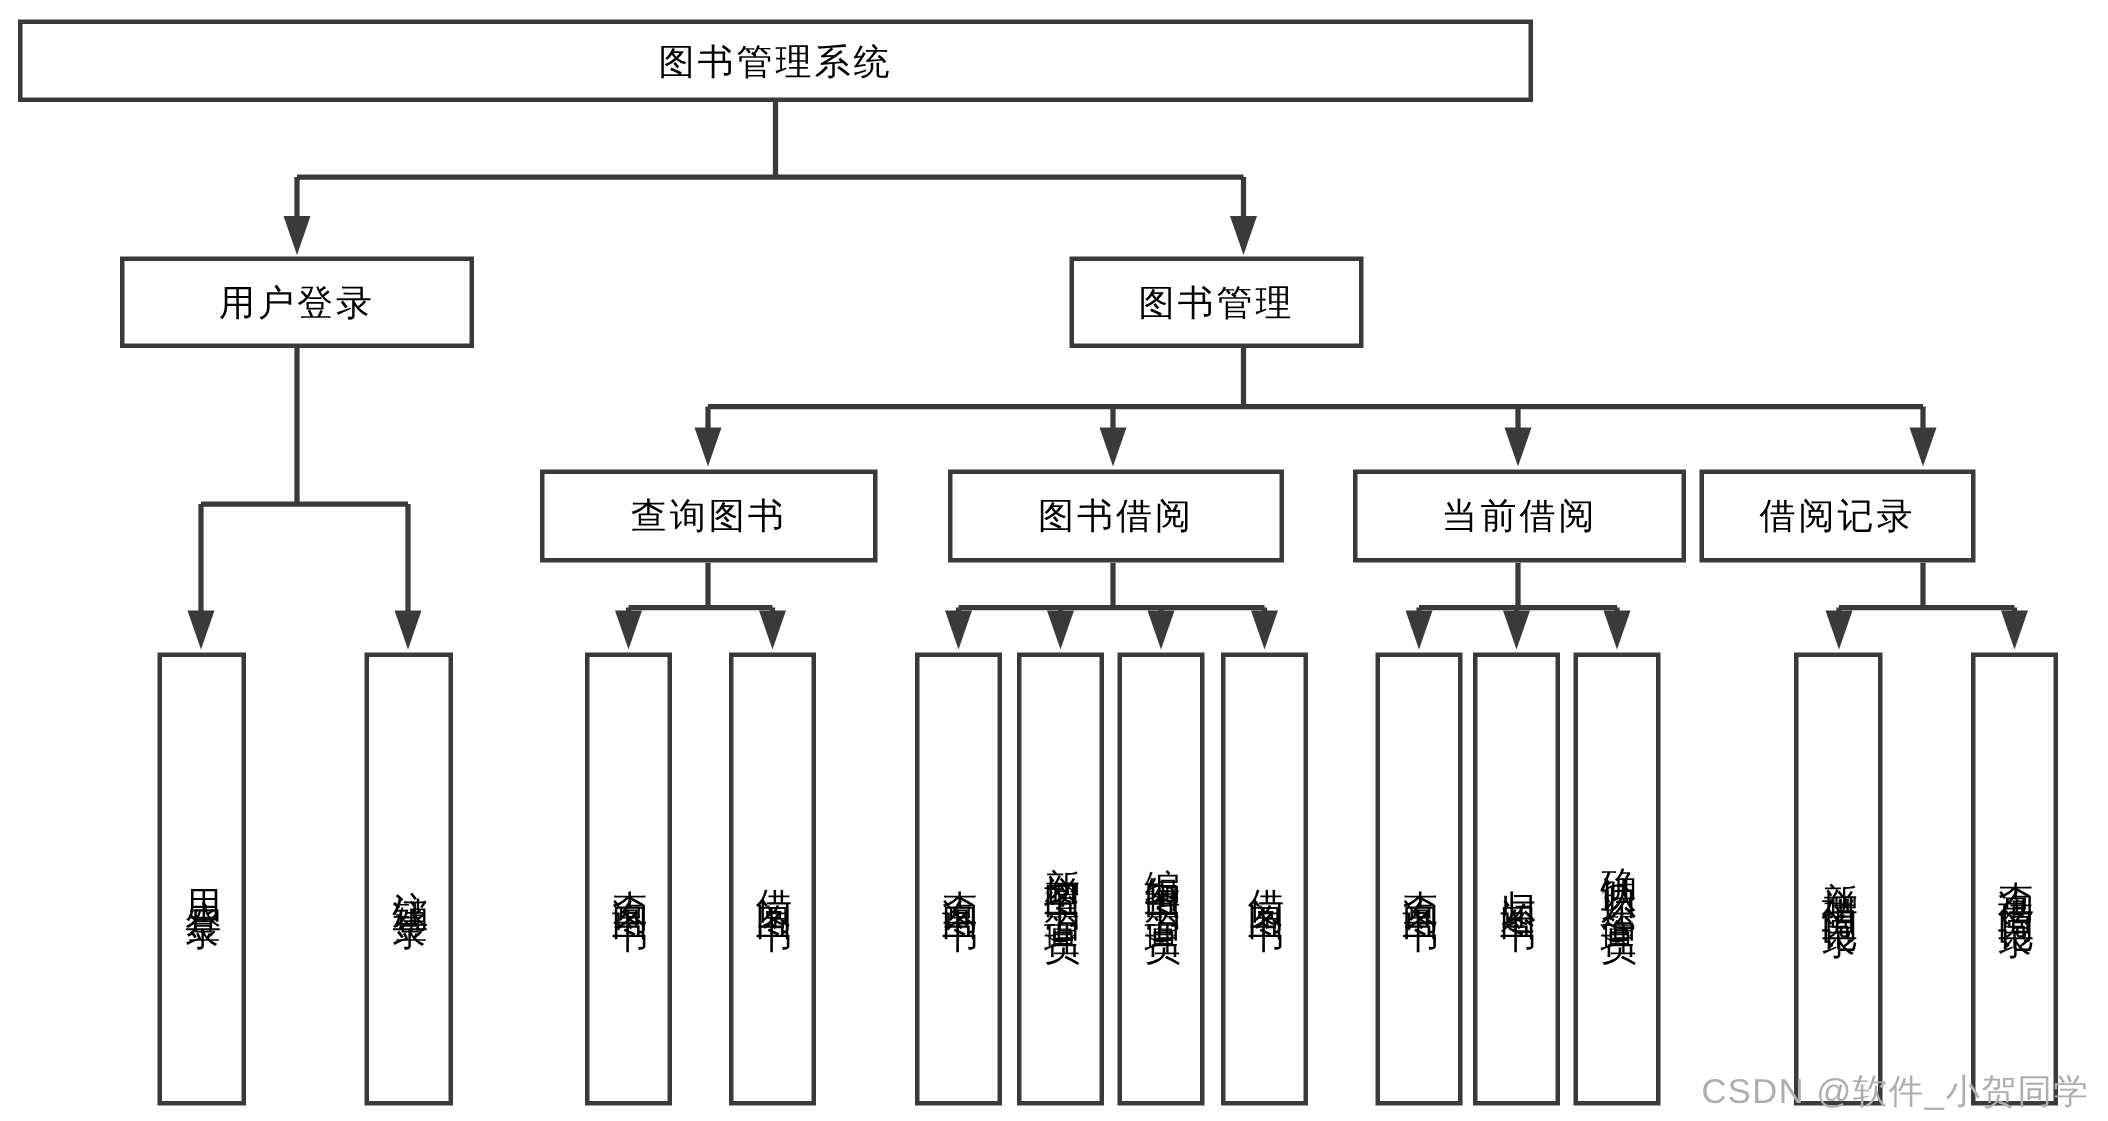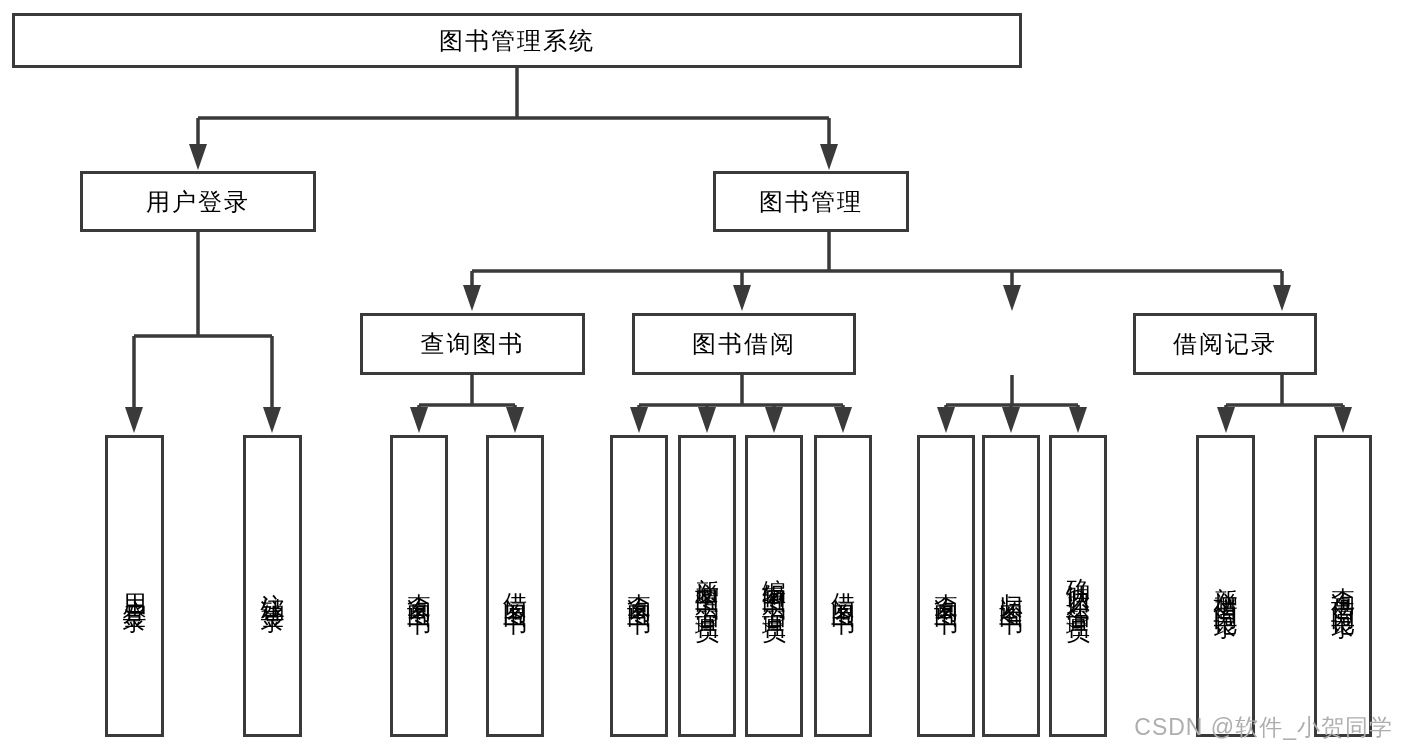--- a/index.html
+++ b/index.html
@@ -114,20 +114,23 @@
   <div class="box hbox" style="left:713px; top:171px; width:196px; height:61px">
     <span>图书管理</span>
   </div>
 
   <div class="box hbox" style="left:360px; top:313px; width:225px; height:62px">
     <span>查询图书</span>
   </div>
   <div class="box hbox" style="left:632px; top:313px; width:224px; height:62px">
     <span>图书借阅</span>
   </div>
+  <div class="box hbox" style="left:902px; top:313px; width:222px; height:62px">
+    <span>当前借阅</span>
+  </div>
   <div class="box hbox" style="left:1133px; top:313px; width:184px; height:62px">
     <span>借阅记录</span>
   </div>
 
   <div class="box vbox" style="left:105px; top:435px; width:59px; height:302px">
     <span class="vtext">用户登录</span>
   </div>
   <div class="box vbox" style="left:243px; top:435px; width:59px; height:302px">
     <span class="vtext">注销登录</span>
   </div>

